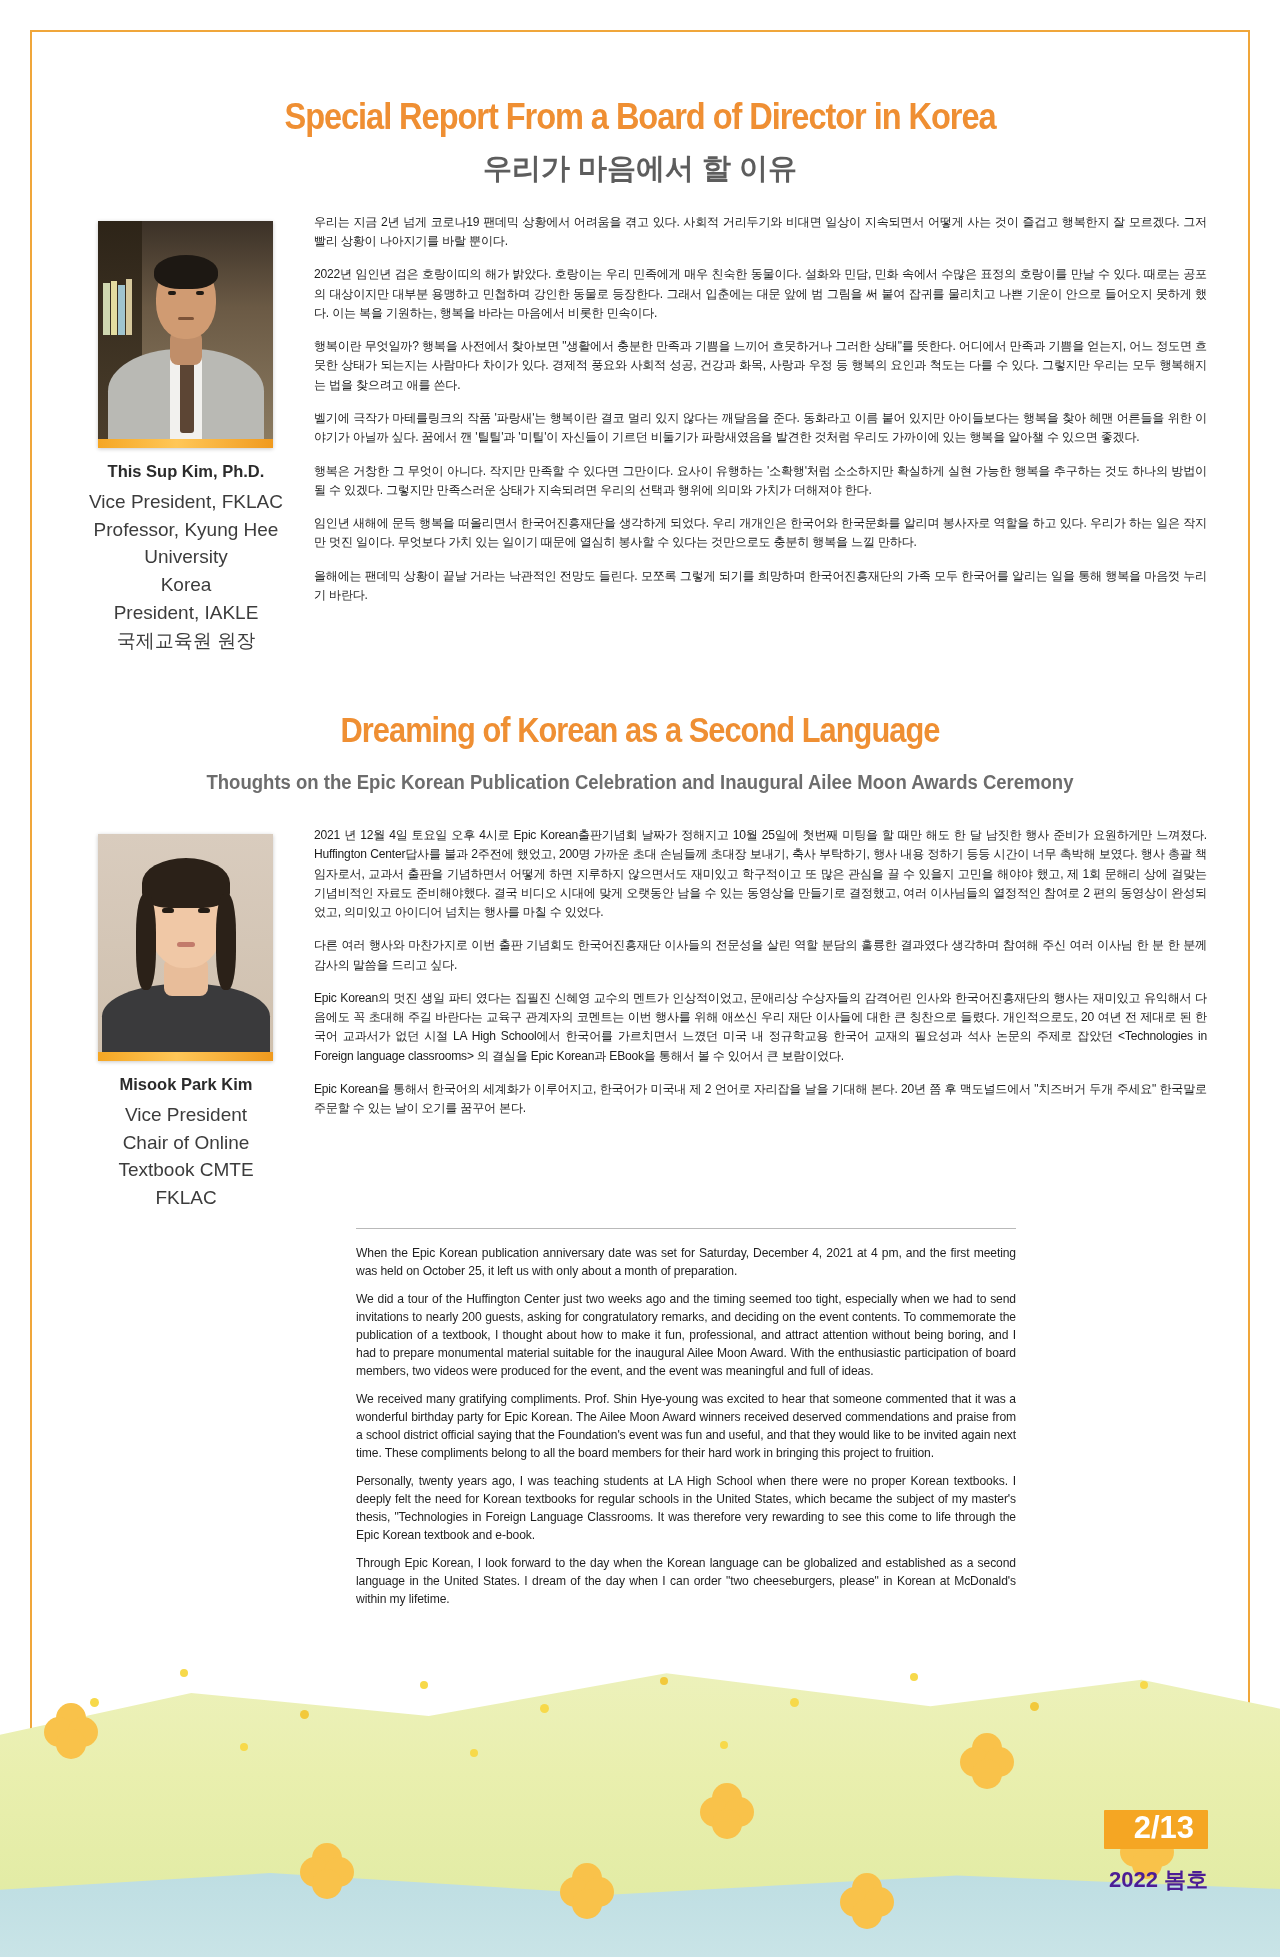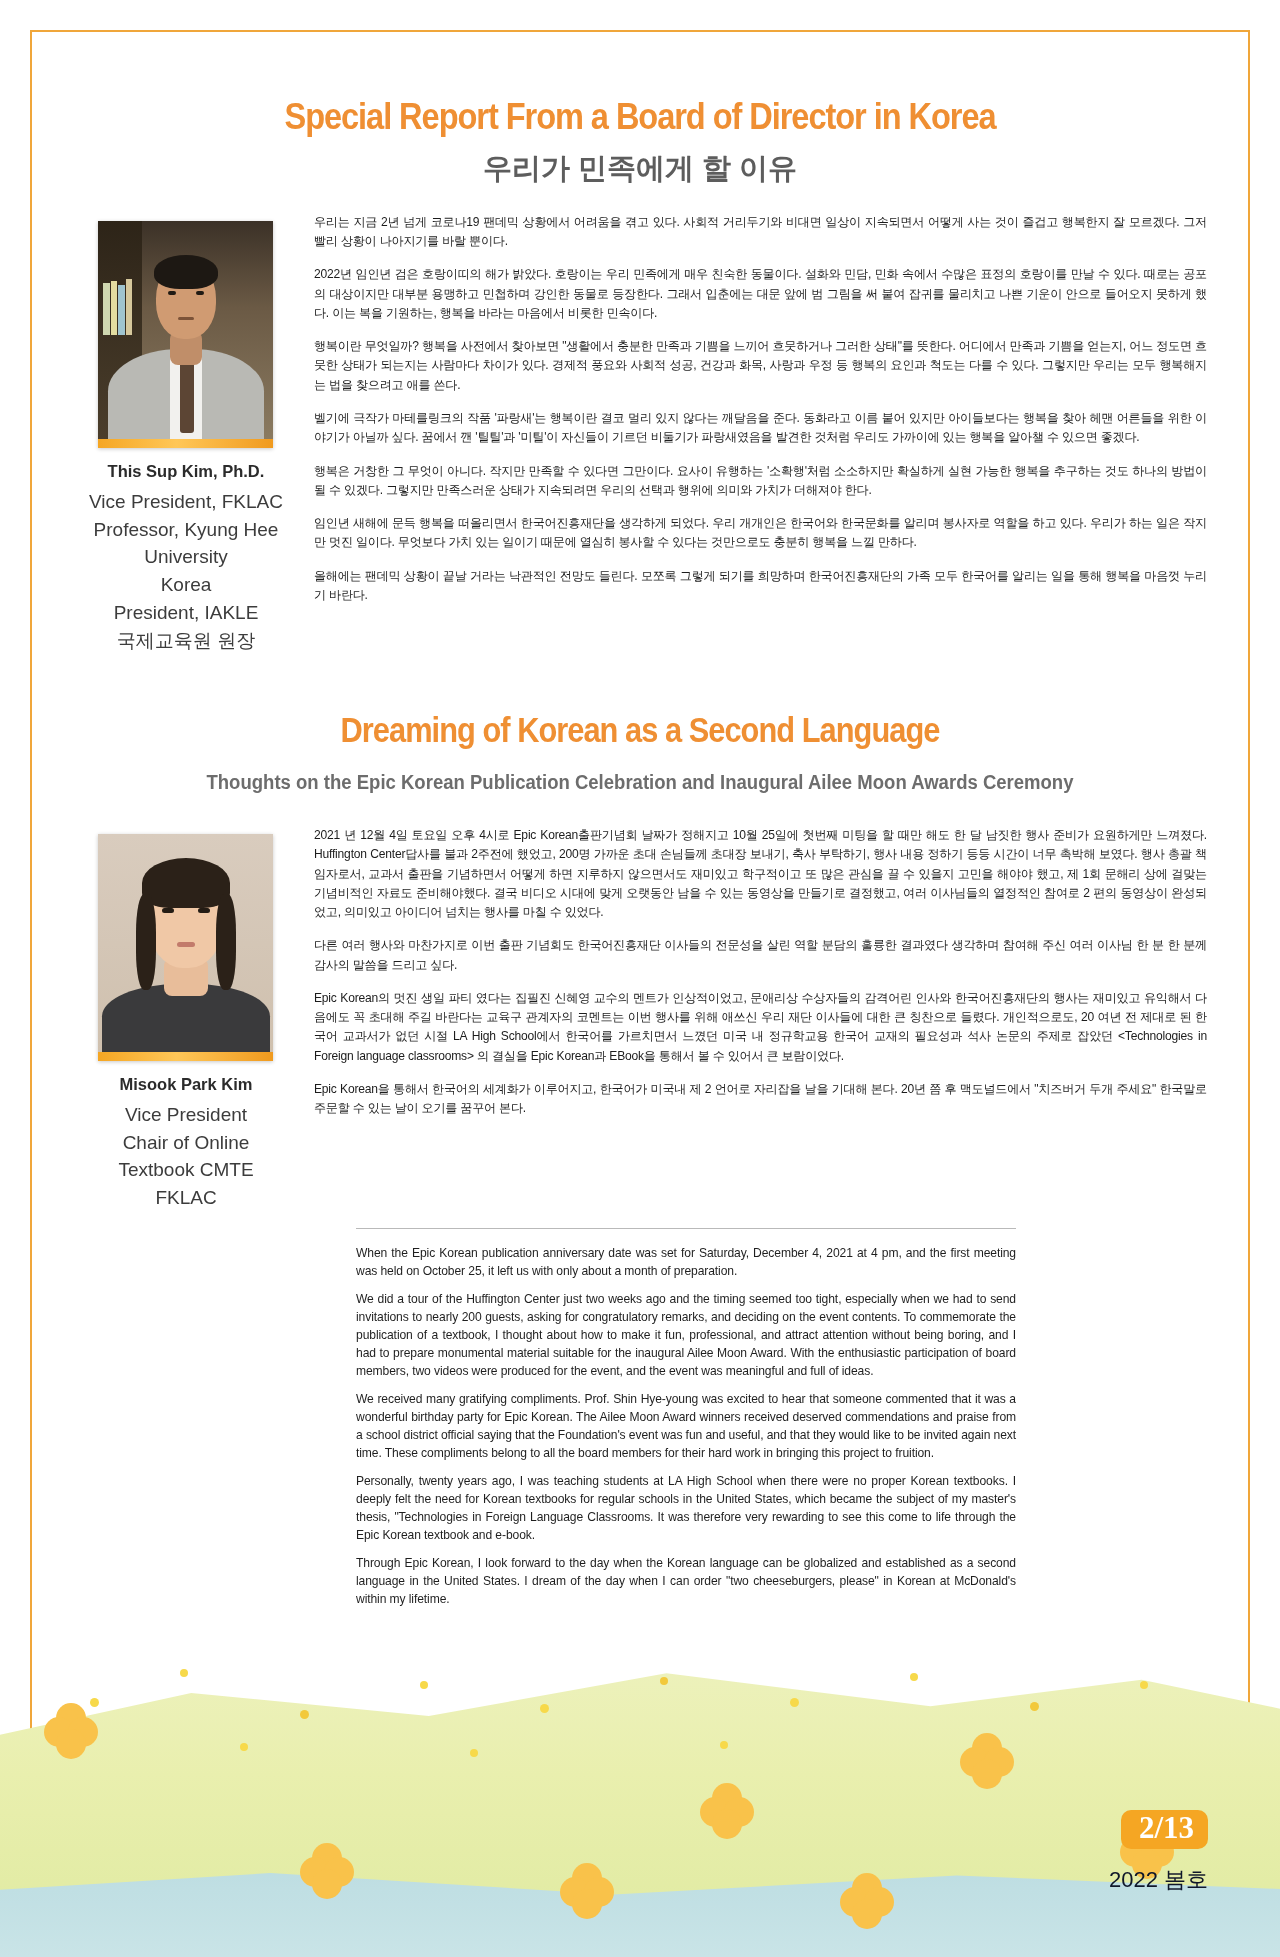--- a/index.html
+++ b/index.html
@@ -207,50 +207,49 @@
   }
 
   
   .page-badge {
     position: absolute;
     right: 72px; bottom: 108px;
     background: #f5a623;
     color: #ffffff;
     font-size: 31px;
     font-weight: 700;
-    padding: 1px 14px 4px 18px;
-    border-radius: 10px;
+    padding: 1px 14px 4px 30px;
+    border-radius: 1px;
     line-height: 1.1;
-    font-family: Liberation Serif, serif;
   }
   .issue-label {
     position: absolute;
     right: 72px; bottom: 62px;
-    color: #0f172a;
+    color: #4c1d95;
     font-size: 22px;
-    font-weight: 400;
+    font-weight: 700;
   }
 
   
   .pf-bg { position:absolute; inset:0; }
   .pm-bg { background: linear-gradient(180deg,#3b3127 0%, #6b5a45 40%, #8a7a60 100%); }
   .pw-bg { background: linear-gradient(180deg,#d9ccbe 0%, #cfc0ae 100%); }
   .head { position:absolute; border-radius:48% 48% 46% 46%; }
   .shoulders { position:absolute; border-radius:46% 46% 0 0; }
 </style>
 </head>
 <body>
 
 <div class="page">
   <div class="page-border"></div>
 
   <div class="content">
 
     <h1 class="headline">Special Report From a Board of Director in Korea</h1>
-    <h2 class="sub-headline-ko">우리가 민족에게 할 이유</h2>
+    <h2 class="sub-headline-ko">우리가 마음에서 할 이유</h2>
 
     <div class="article">
       <div class="photo-col">
         <div class="photo-frame">
           <div class="photo">
             <div class="pf-bg pm-bg"></div>
 
             <div style="position:absolute;left:0;top:0;width:44px;height:218px;background:linear-gradient(180deg,#2d2418 0%,#4a3d2b 100%);"></div>
             <div style="position:absolute;left:5px;top:62px;width:7px;height:52px;background:#cfd7b0;"></div>
             <div style="position:absolute;left:13px;top:60px;width:6px;height:54px;background:#e3dca0;"></div>

